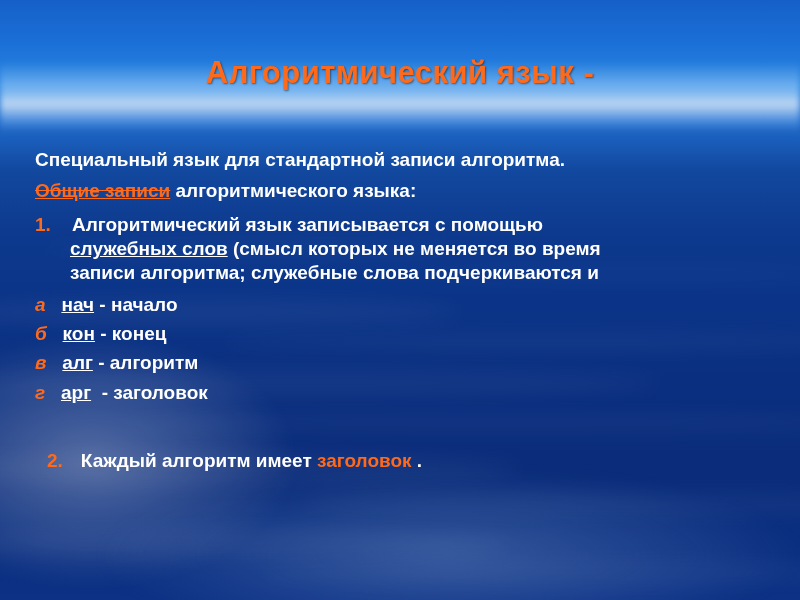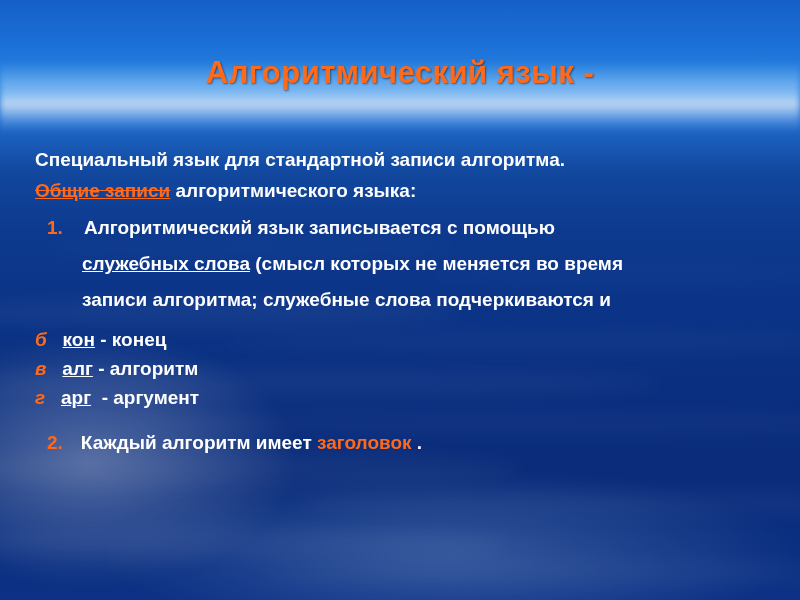--- a/index.html
+++ b/index.html
@@ -130,21 +130,21 @@
   .item1 {
     position: relative;
     margin-bottom: 4px;
   }
   .num {
     color: #ff6a1a;
     font-weight: bold;
   }
   .u { text-decoration: underline; }
   .item1 p {
-    margin: 12px;
+    margin: 0;
     padding-left: 35px;
     text-indent: -35px;
   }
   .item1 p.cont {
     text-indent: 0;
     padding-left: 35px;
   }
 
   .sub {
     display: block;
@@ -159,21 +159,21 @@
   .letter {
     color: #ff6a1a;
     font-style: italic;
     font-weight: bold;
   }
   .kw {
     text-decoration: underline;
   }
 
   .item2 {
-    margin-top: 18px;
+    margin-top: 42px;
     padding-left: 12px;
   }
   .item2 .num { margin-right: 18px; }
   .hl { color: #ff6a1a; }
 </style>
 </head>
 <body>
 
 <div class="slide">
 
@@ -199,28 +199,29 @@
     <div class="body">
 
       <div class="line">Специальный язык для стандартной записи алгоритма.</div>
 
       <div class="line line-2">
         <span class="strike">Общие записи</span><span class="rest"> алгоритмического языка:</span>
       </div>
 
       <div class="item1">
         <p><span class="num">1.</span>&nbsp;&nbsp;&nbsp;&nbsp;<span>Алгоритмический язык записывается с помощью </span></p>
-        <p class="cont"><span class="u">служебных слова</span><span> (смысл которых не меняется во время</span></p>
+        <p class="cont"><span class="u">служебных слов</span><span> (смысл которых не меняется во время</span></p>
         <p class="cont">записи алгоритма; служебные слова подчеркиваются и</p>
       </div>
 
       <div class="sub">
+        <div class="sub-row"><span class="letter">а</span>&nbsp;&nbsp;&nbsp;<span class="kw">нач</span><span> - начало</span></div>
         <div class="sub-row"><span class="letter">б</span>&nbsp;&nbsp;&nbsp;<span class="kw">кон</span><span> - конец</span></div>
         <div class="sub-row"><span class="letter">в</span>&nbsp;&nbsp;&nbsp;<span class="kw">алг</span><span> - алгоритм</span></div>
-        <div class="sub-row"><span class="letter">г</span>&nbsp;&nbsp;&nbsp;<span class="kw">арг</span><span>  - аргумент</span></div>
+        <div class="sub-row"><span class="letter">г</span>&nbsp;&nbsp;&nbsp;<span class="kw">арг</span><span>  - заголовок</span></div>
       </div>
 
       <div class="item2">
         <span class="num">2.</span><span>Каждый алгоритм имеет </span><span class="hl">заголовок</span><span> .</span>
       </div>
 
     </div>
   </div>
 </div>
 

